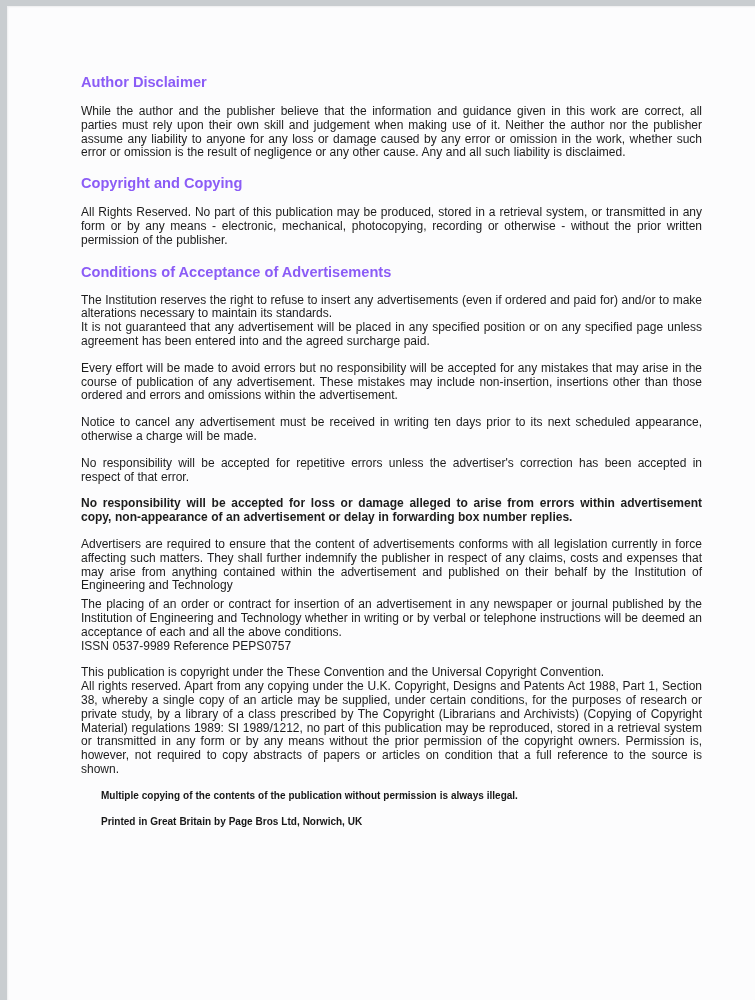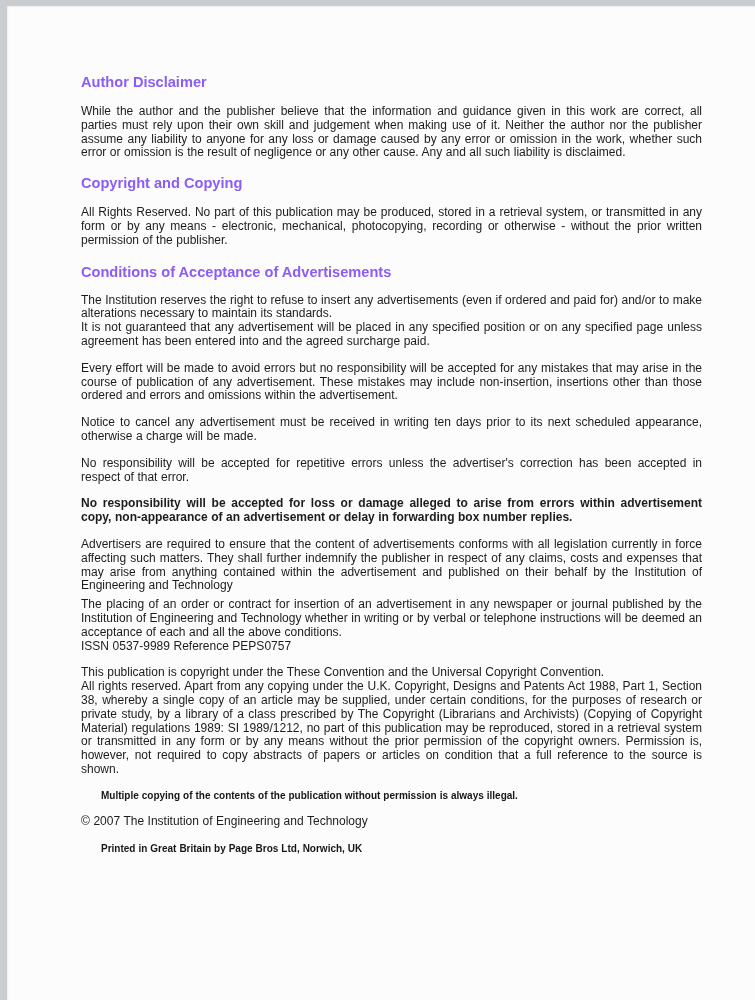--- a/index.html
+++ b/index.html
@@ -72,17 +72,16 @@
     <p style="margin-top:13px;font-weight:bold;">No responsibility will be accepted for loss or damage alleged to arise from errors within advertisement copy, non-appearance of an advertisement or delay in forwarding box number replies.</p>
     <p style="margin-top:13px;">Advertisers are required to ensure that the content of advertisements conforms with all legislation currently in force affecting such matters.  They shall further indemnify the publisher in respect of any claims, costs and expenses that may arise from anything contained within the advertisement and published on their behalf by the Institution of Engineering and Technology</p>
     <p style="margin-top:5px;">The placing of an order or contract for insertion of an advertisement in any newspaper or journal published by the Institution of Engineering and Technology whether in writing or by verbal or telephone instructions will be deemed an acceptance of each and all the above conditions.</p>
 
     <p class="nowrap-left">ISSN 0537-9989 Reference PEPS0757</p>
 
     <p class="nowrap-left" style="margin-top:13px;">This publication is copyright under the These Convention and the Universal Copyright Convention.</p>
     <p>All rights reserved. Apart from any copying under the U.K. Copyright, Designs and Patents Act 1988, Part 1, Section 38, whereby a single copy of an article may be supplied, under certain conditions, for the purposes of research or private study, by a library of a class prescribed by The Copyright (Librarians and Archivists) (Copying of Copyright Material) regulations 1989: SI 1989/1212, no part of this publication may be reproduced, stored in a retrieval system or transmitted in any form or by any means without the prior permission of the copyright owners. Permission is, however, not required to copy abstracts of papers or articles on condition that a full reference to the source is shown.</p>
 
     <p class="bold nowrap-left" style="margin-top:12px;">Multiple copying of the contents of the publication without permission is always illegal.</p>
-    <p class="nowrap-left" style="margin-top:13px;">© 2007 The Institution of Engineering and Technology</p>
     <p class="bold nowrap-left" style="margin-top:13px;">Printed in Great Britain by Page Bros Ltd, Norwich, UK</p>
 
   </div>
 </div>
 
 </body></html>

